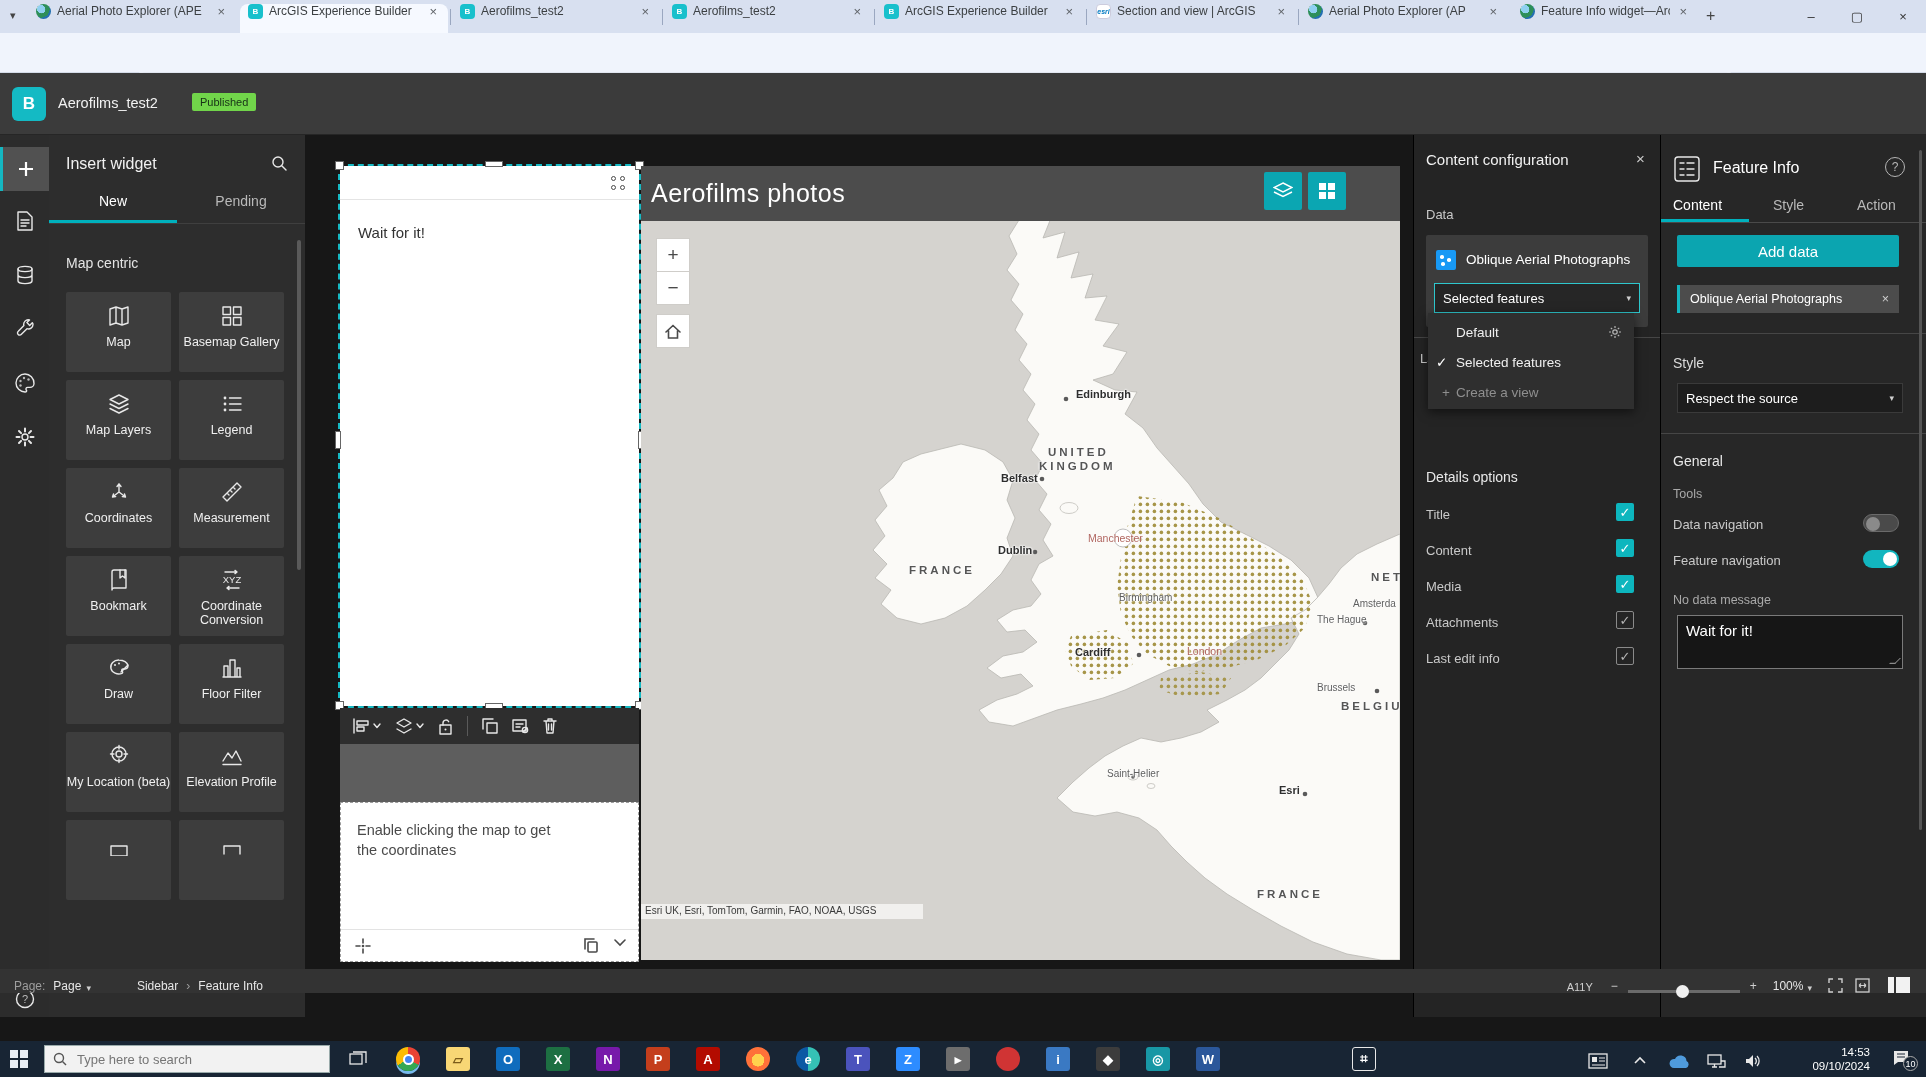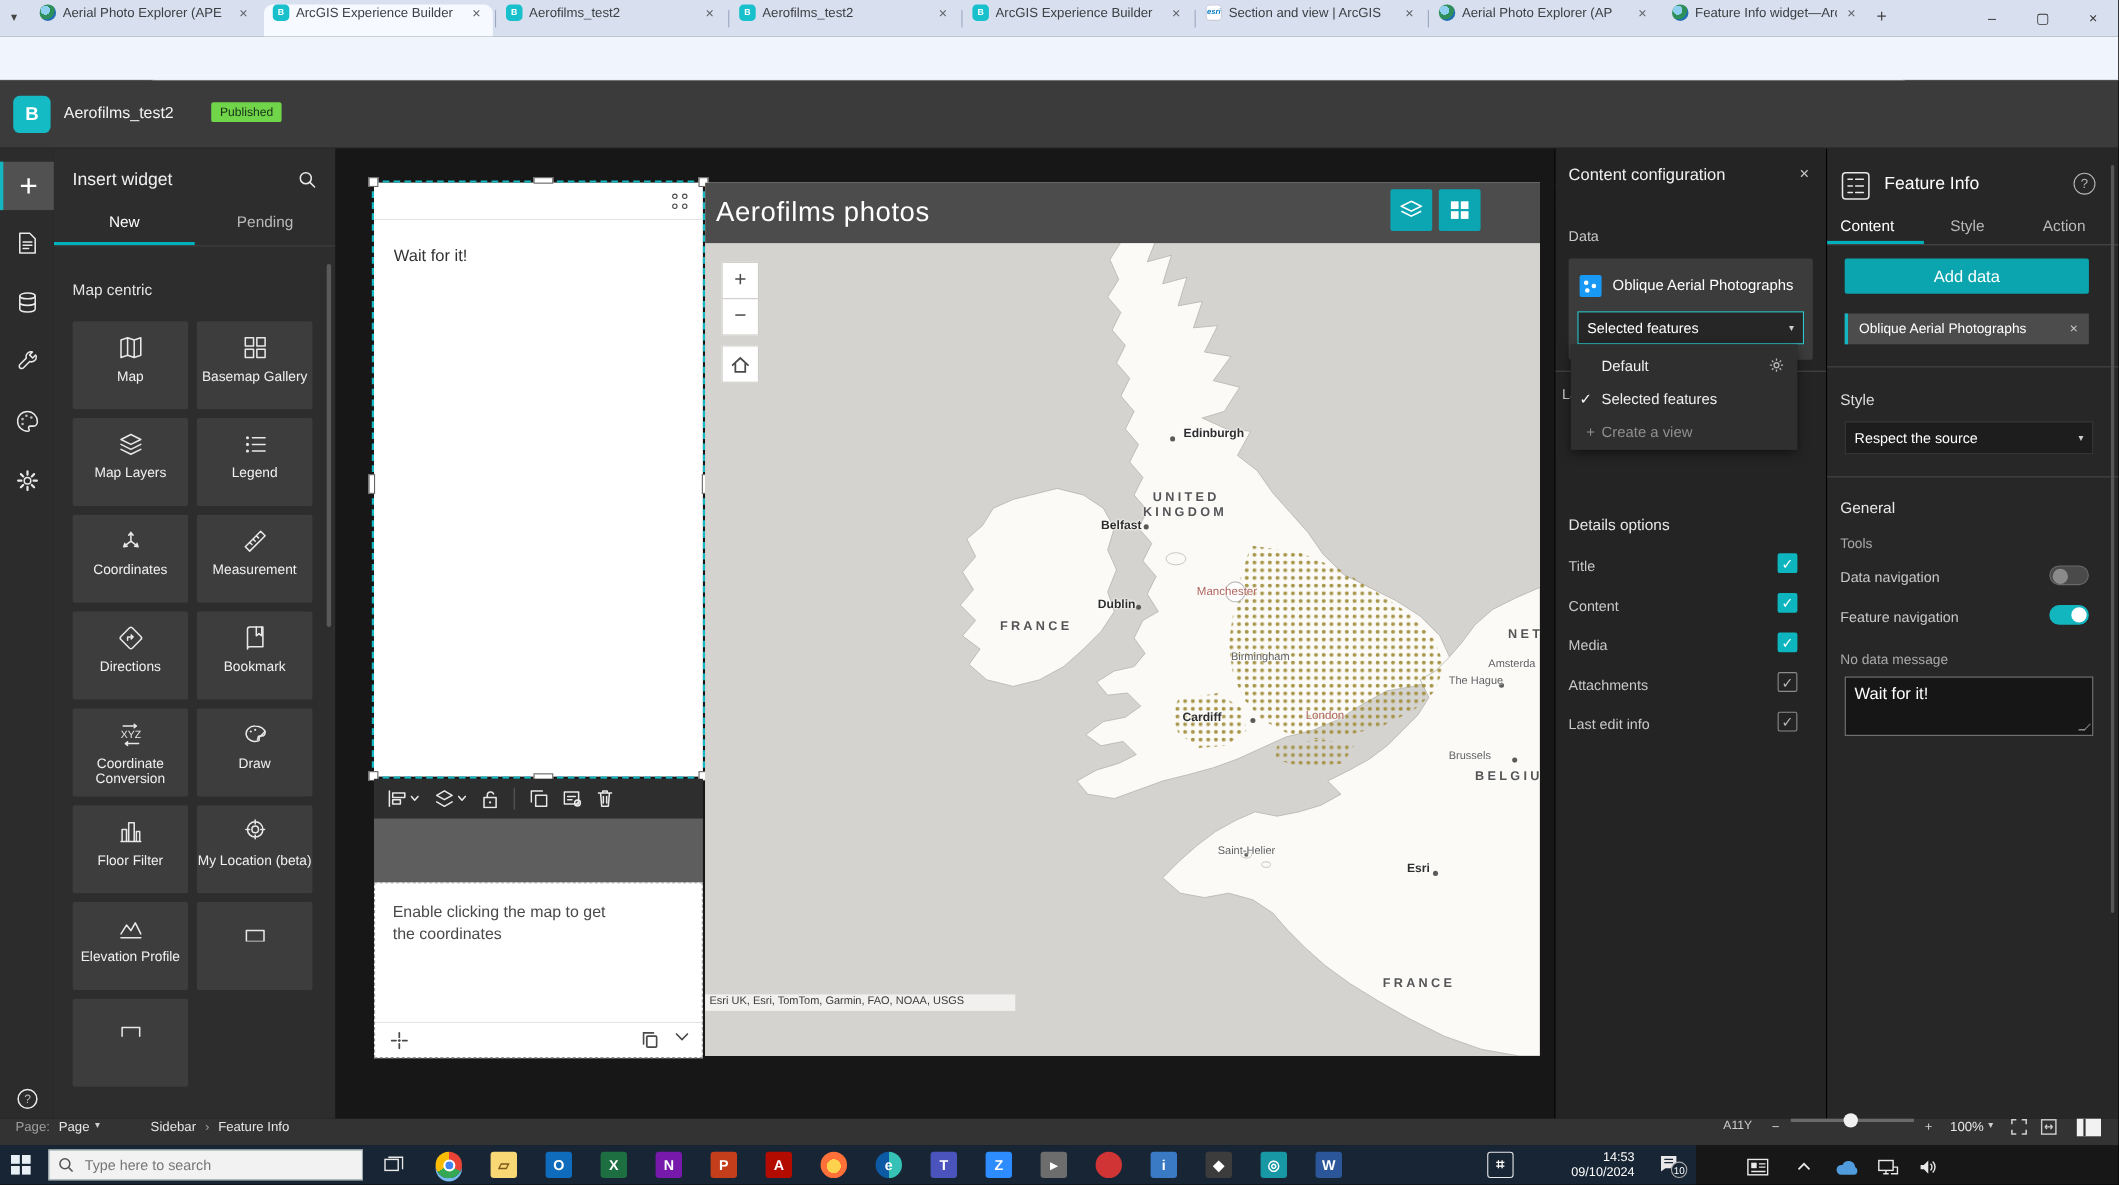--- a/index.html
+++ b/index.html
@@ -99,22 +99,22 @@
   .fi-panel{left:1660px;top:135px;width:266px;height:882px;background:#272727;border-left:1px solid #000;}
   .fi-tab{top:62px;font-size:14px;color:#b9b9b9;}
   .fi-tab.active{color:#fff;}
   .adddata{left:16px;top:100px;width:222px;height:32px;background:#0ba5b0;color:#fff;font-size:15px;display:flex;align-items:center;justify-content:center;border-radius:2px;}
   .datapill{left:16px;top:150px;width:222px;height:28px;background:#4c4c4c;border-left:3px solid #14b7c1;display:flex;align-items:center;padding:0 10px;color:#fff;font-size:12.5px;}
   .hdivider{height:1px;background:#464646;}
   .stylesel{left:16px;top:248px;width:226px;height:30px;background:#1d1d1d;border:1px solid #3a3a3a;display:flex;align-items:center;padding:0 8px;color:#fff;font-size:13px;}
   .nodata-ta{left:16px;top:480px;width:226px;height:54px;background:#161616;border:1px solid #7a7a7a;color:#fff;font-size:15px;padding:6px 8px;}
   .nodata-ta::after{content:"";position:absolute;right:2px;bottom:2px;width:8px;height:8px;border-right:2px solid #8a8a8a;border-bottom:2px solid #8a8a8a;transform:skew(-45deg) scale(.6);}
   
-  .statusbar{left:0;top:1017px;width:1926px;height:24px;background:#333333;display:flex;align-items:flex-start;font-size:12px;color:#cfcfcf;}
-  .taskbar{left:0;top:1041px;width:1542px;height:36px;background:#182534;display:flex;align-items:center;}
+  .statusbar{left:0;top:969px;width:1926px;height:24px;background:#333333;display:flex;align-items:flex-end;font-size:12px;color:#cfcfcf;}
+  .taskbar{left:0;top:1041px;width:1926px;height:36px;background:#182534;display:flex;align-items:center;}
   .tb-search{position:absolute;left:44px;top:4px;width:286px;height:28px;background:#f2f2f2;display:flex;align-items:center;padding:0 8px;gap:8px;border:1px solid #9aa;}
   .tb-search input{border:0;outline:0;background:transparent;font-size:13px;color:#444;width:230px;}
   .tb-icon{position:absolute;top:6px;width:24px;height:24px;border-radius:3px;display:flex;align-items:center;justify-content:center;font-size:13px;font-weight:bold;color:#fff;}
   .tb-clock{position:absolute;right:56px;top:5px;text-align:right;color:#fff;font-size:11.5px;line-height:1.2;}
   svg{display:block;}
   .ico{stroke:#e8e8e8;fill:none;stroke-width:1.4;stroke-linecap:round;stroke-linejoin:round;}
   .ico-d{stroke:#4a4a4a;fill:none;stroke-width:1.6;stroke-linecap:round;}
   .chevron{font-size:9px;color:#cfcfcf;}
 </style>
 </head>
@@ -369,27 +369,20 @@
         <svg width="26" height="24" viewBox="0 0 24 24">
             <path d="M12 12V4M12 4l-2 2.5M12 4l2 2.5M12 12l-6.5 5M5.5 17l3.2-.4M5.5 17l1-3M12 12l6.5 5M18.5 17l-3.2-.4M18.5 17l-1-3" class="ico"></path>
           </svg>
         <span class="lbl">Coordinates</span>
       </div>
       <div class="tile">
         <svg width="26" height="24" viewBox="0 0 24 24">
             <path d="M3 17L17 3l4 4L7 21zM7 13l2 2M10 10l2 2M13 7l2 2" class="ico"></path>
           </svg>
         <span class="lbl">Measurement</span>
-      </div>
-      <div class="tile">
-        <svg width="26" height="24" viewBox="0 0 24 24">
-            <rect x="4.6" y="4.6" width="14.8" height="14.8" rx="2" transform="rotate(45 12 12)" class="ico"></rect>
-            <path d="M9 14v-3h5M14 11l-1.8-1.8M14 11l-1.8 1.8" class="ico"></path>
-          </svg>
-        <span class="lbl">Directions</span>
       </div>
       <div class="tile">
         <svg width="26" height="24" viewBox="0 0 24 24">
             <path d="M5 4a2 2 0 0 1 2-2h12v18H7a2 2 0 0 0-2 2z" class="ico"></path>
             <path d="M13 2v8l2.5-2 2.5 2V2" class="ico"></path>
           </svg>
         <span class="lbl">Bookmark</span>
       </div>
       <div class="tile">
         <svg width="26" height="24" viewBox="0 0 24 24">

